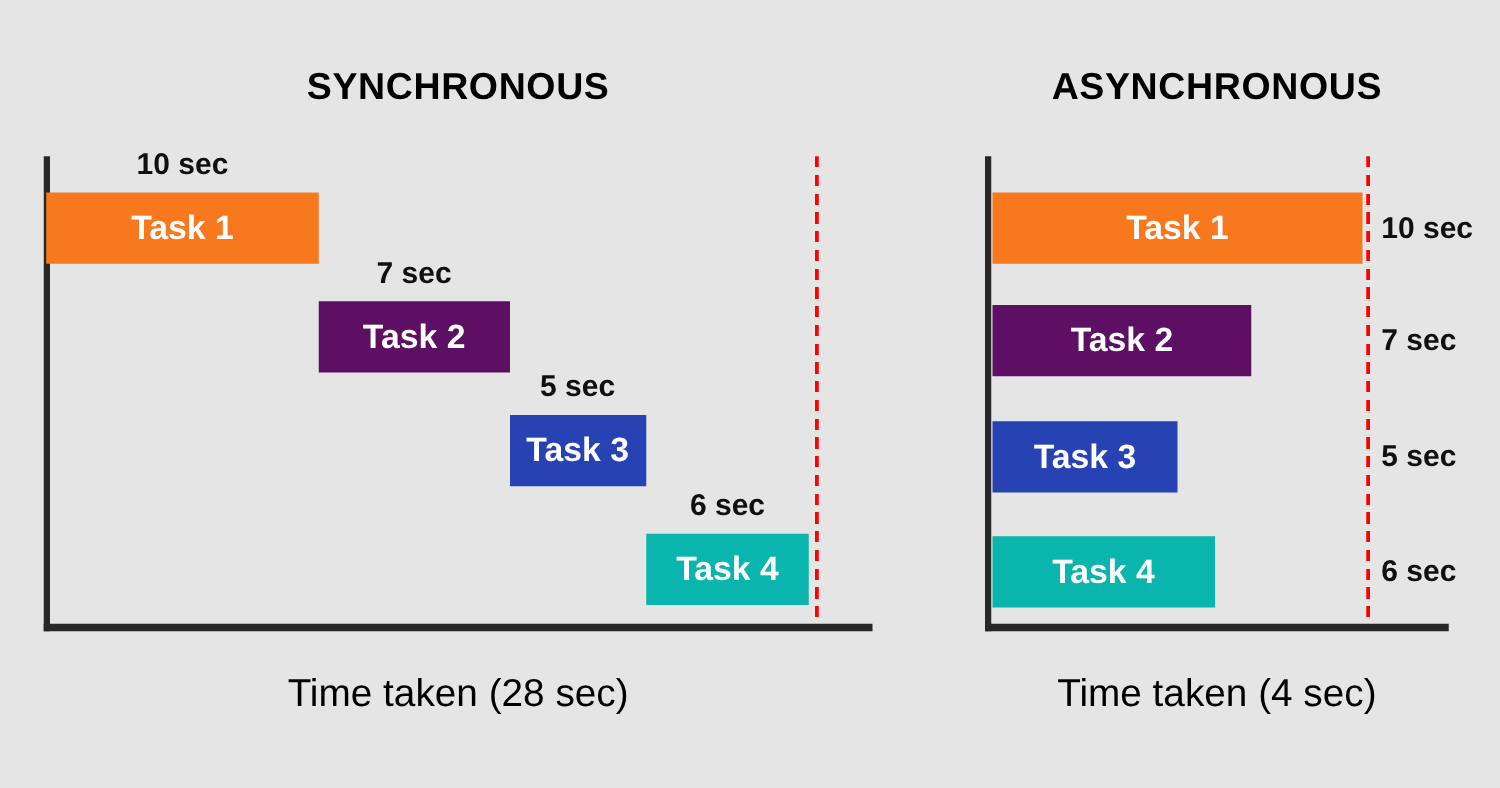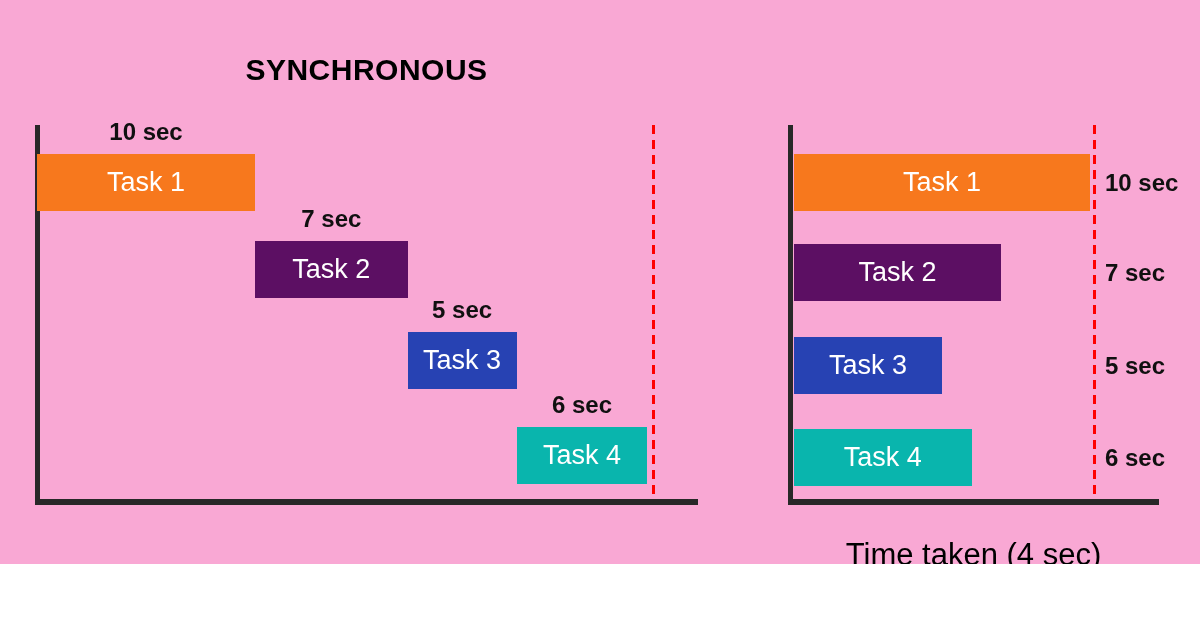--- a/index.html
+++ b/index.html
@@ -1,51 +1,53 @@
 <!DOCTYPE html>
 <html><head>
 <meta charset="utf-8">
 <style>
   html,body{margin:0;padding:0;background:#ffffff;}
   .canvas{
     position:relative;
-    width:1200px;height:564px;
-    background:#f9a8d4;
+    width:1200px;height:630px;
+    background:#e5e5e5;
     overflow:hidden;
     font-family:"Liberation Sans","DejaVu Sans",sans-serif;
   }
   .chart-title{
     position:absolute;top:52px;
     font-size:30px;font-weight:600;color:#000;
     text-align:center;letter-spacing:.5px;line-height:36px;
   }
   .x-label{
     position:absolute;top:535px;
     font-size:31px;font-weight:500;color:#000;
     text-align:center;line-height:40px;
   }
   .span0{left:35px;width:663px;}
   .span1{left:788px;width:371px;}
   .axis{position:absolute;background:#282828;}
   .deadline{position:absolute;width:3px;}
   .task-bar{
     position:absolute;display:flex;align-items:center;justify-content:center;
-    color:#fff;font-size:27px;font-weight:400;
+    color:#fff;font-size:27px;font-weight:700;
   }
   .dur-label{
     position:absolute;font-size:24px;font-weight:700;color:#101010;
     white-space:nowrap;line-height:22px;
   }
   .dur-above{width:140px;text-align:center;}
 </style>
 </head>
 <body>
 
 <div class="canvas">
   <div class="chart-title span0">SYNCHRONOUS</div>
+  <div class="chart-title span1">ASYNCHRONOUS</div>
+  <div class="x-label span0">Time taken (28 sec)</div>
   <div class="x-label span1">Time taken (4 sec)</div>
   <div id="plots">
       <div class="axis" style="left: 35px; top: 125px; width: 5px; height: 380px; position: absolute;"></div>
       <div class="axis" style="left: 35px; top: 499px; width: 663px; height: 6px; position: absolute;"></div>
       <div class="deadline" style="left: 652px; top: 125px; height: 374px; background: repeating-linear-gradient(rgb(254, 0, 0) 0px, rgb(254, 0, 0) 9px, transparent 9px, transparent 15px);"></div>
       <div class="task-bar" style="left: 37px; top: 154px; width: 218px; height: 57px; background: rgb(247, 120, 29);">Task 1</div>
       <div class="dur-label dur-above" style="left: 76px; top: 121px;">10 sec</div>
       <div class="task-bar" style="left: 255px; top: 241px; width: 152.6px; height: 57px; background: rgb(92, 15, 99);">Task 2</div>
       <div class="dur-label dur-above" style="left: 261.3px; top: 208px;">7 sec</div>
       <div class="task-bar" style="left: 407.6px; top: 332px; width: 109px; height: 57px; background: rgb(39, 66, 179);">Task 3</div>

